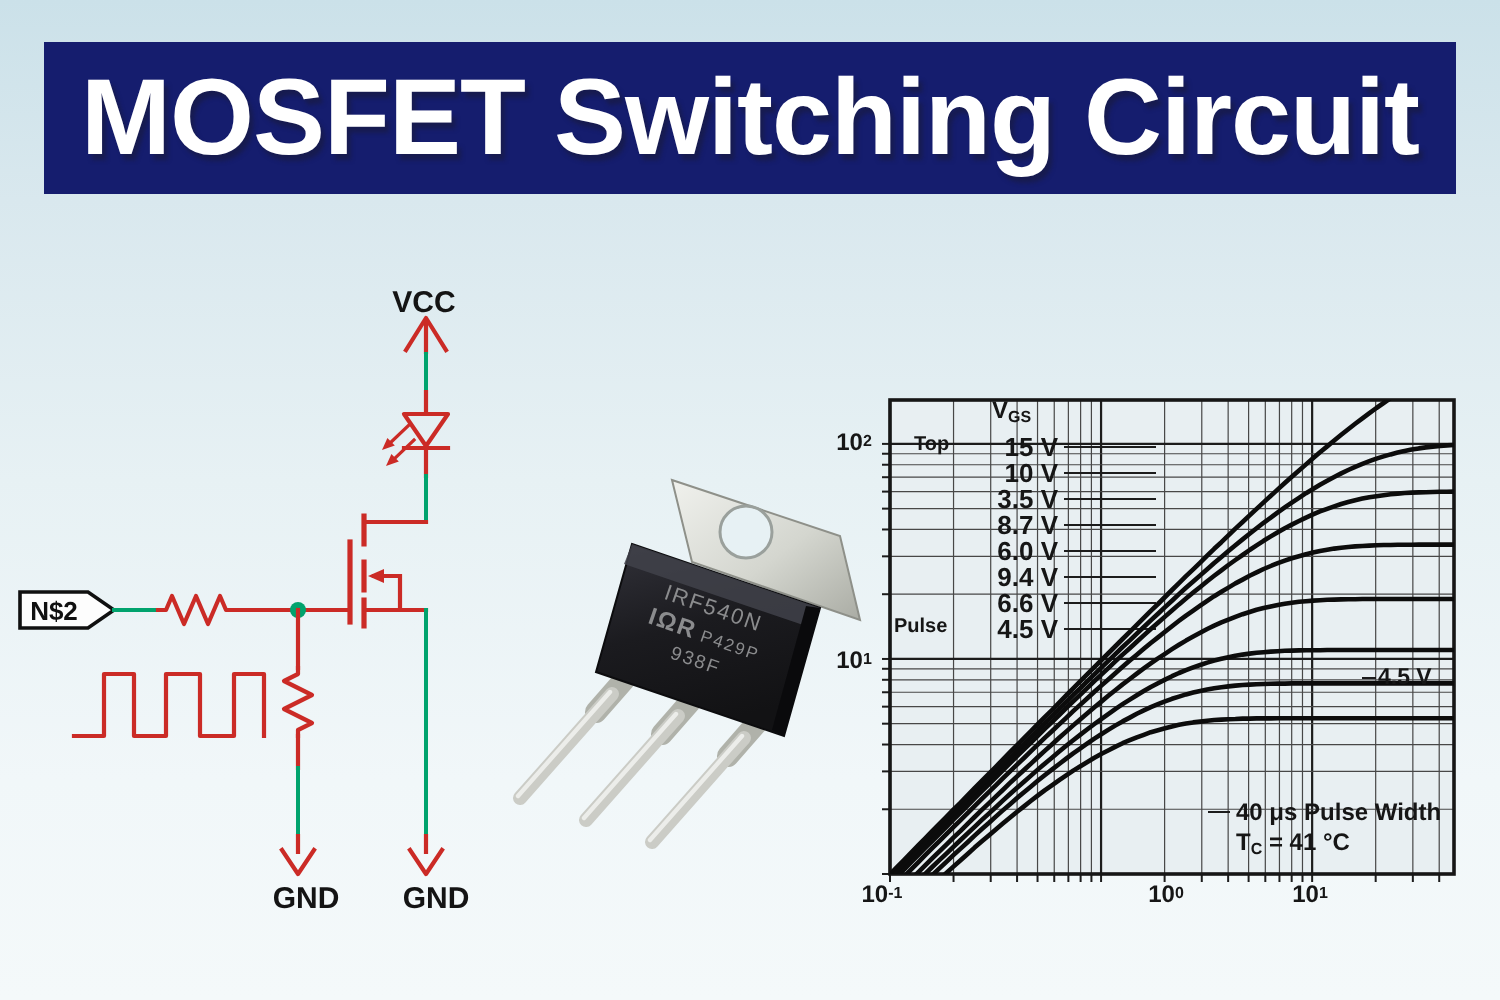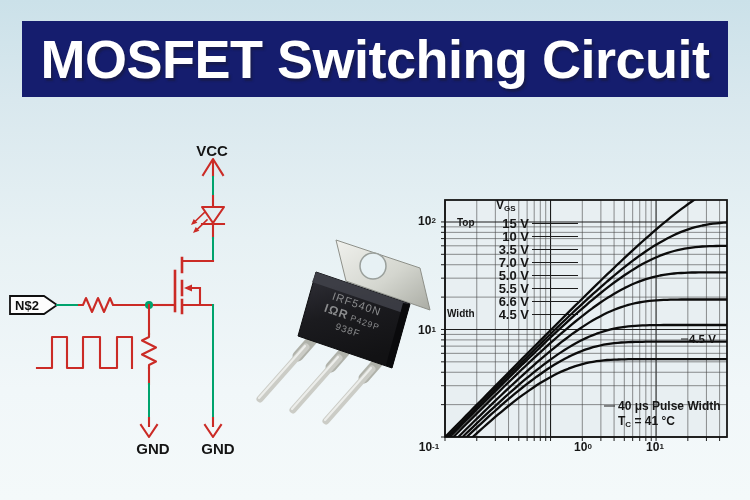--- a/index.html
+++ b/index.html
@@ -253,33 +253,33 @@
         <path d="M445.0,463.0L448.5,459.6L452.1,456.3L455.6,452.9L459.1,449.6L462.6,446.3L466.1,443.0L469.7,439.7L473.2,436.5L476.7,433.3L480.3,430.1L483.8,427.0L487.3,423.8L490.8,420.8L494.4,417.7L497.9,414.7L501.4,411.8L504.9,408.9L508.4,406.0L512.0,403.2L515.5,400.4L519.0,397.7L522.5,395.1L526.1,392.6L529.6,390.1L533.1,387.7L536.6,385.3L540.2,383.1L543.7,381.0L547.2,378.9L550.8,376.9L554.3,375.1L557.8,373.3L561.3,371.6L564.9,370.1L568.4,368.7L571.9,367.4L575.4,366.1L579.0,365.1L582.5,364.1L586.0,363.2L589.5,362.4L593.0,361.8L596.6,361.2L600.1,360.8L603.6,360.4L607.1,360.0L610.7,359.8L614.2,359.6L617.7,359.5L621.3,359.3L624.8,359.3L628.3,359.2L631.8,359.2L635.4,359.2L638.9,359.1L642.4,359.1L645.9,359.1L649.5,359.1L653.0,359.1L656.5,359.1L660.0,359.1L663.6,359.1L667.1,359.1L670.6,359.1L674.1,359.1L677.6,359.1L681.2,359.1L684.7,359.1L688.2,359.1L691.8,359.1L695.3,359.1L698.8,359.1L702.3,359.1L705.8,359.1L709.4,359.1L712.9,359.1L716.4,359.1L720.0,359.1L723.5,359.1L727.0,359.1" class="curve"></path>
       </g>
     <g>
       <line class="lead" x1="681" y1="339" x2="688" y2="339"></line>
       <line class="lead" x1="604" y1="406" x2="615" y2="406"></line>
     </g>
   </svg>
 
   <div class="cl ytick" style="top:215px"><span>10</span><sup>2</sup></div>
   <div class="cl ytick" style="top:324px"><span>10</span><sup>1</sup></div>
-  <div class="cl xtick" style="left:412px"><span>10</span><sup>-1</sup></div>
+  <div class="cl xtick" style="left:424px"><span>10</span><sup>-1</sup></div>
   <div class="cl xtick" style="left:566px"><span>10</span><sup>0</sup></div>
   <div class="cl xtick" style="left:638px"><span>10</span><sup>1</sup></div>
 
   <div class="cl lg-head"><span>V</span><sub>GS</sub></div>
   <div class="cl lg-side" style="left:457px;top:217px">Top</div>
-  <div class="cl lg-side" style="left:447px;top:308px">Width</div>
+  <div class="cl lg-side" style="left:447px;top:308px">Pulse</div>
   <div class="cl lg-row" style="top:217px">15 V</div>
   <div class="cl lg-row" style="top:230px">10 V</div>
   <div class="cl lg-row" style="top:243px">3.5 V</div>
-  <div class="cl lg-row" style="top:256px">7.0 V</div>
-  <div class="cl lg-row" style="top:269px">5.0 V</div>
-  <div class="cl lg-row" style="top:282px">5.5 V</div>
+  <div class="cl lg-row" style="top:256px">8.7 V</div>
+  <div class="cl lg-row" style="top:269px">6.0 V</div>
+  <div class="cl lg-row" style="top:282px">9.4 V</div>
   <div class="cl lg-row" style="top:295px">6.6 V</div>
   <div class="cl lg-row" style="top:308px">4.5 V</div>
 
   <div class="cl" style="left:689px;top:333px;font-size:11.5px">4.5 V</div>
   <div class="cl ann" style="left:618px;top:400px">40 μs Pulse Width</div>
   <div class="cl ann" style="left:618px;top:415px"><span>T</span><sub>C</sub><span> = 41 °C</span></div>
 
 </div>
 
 </body></html>

